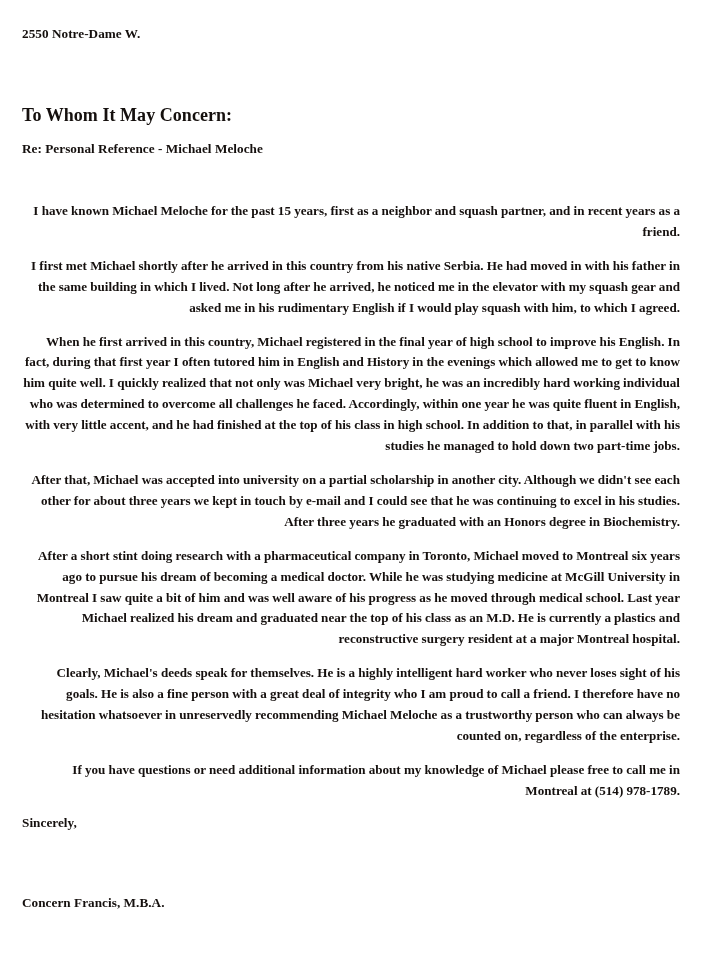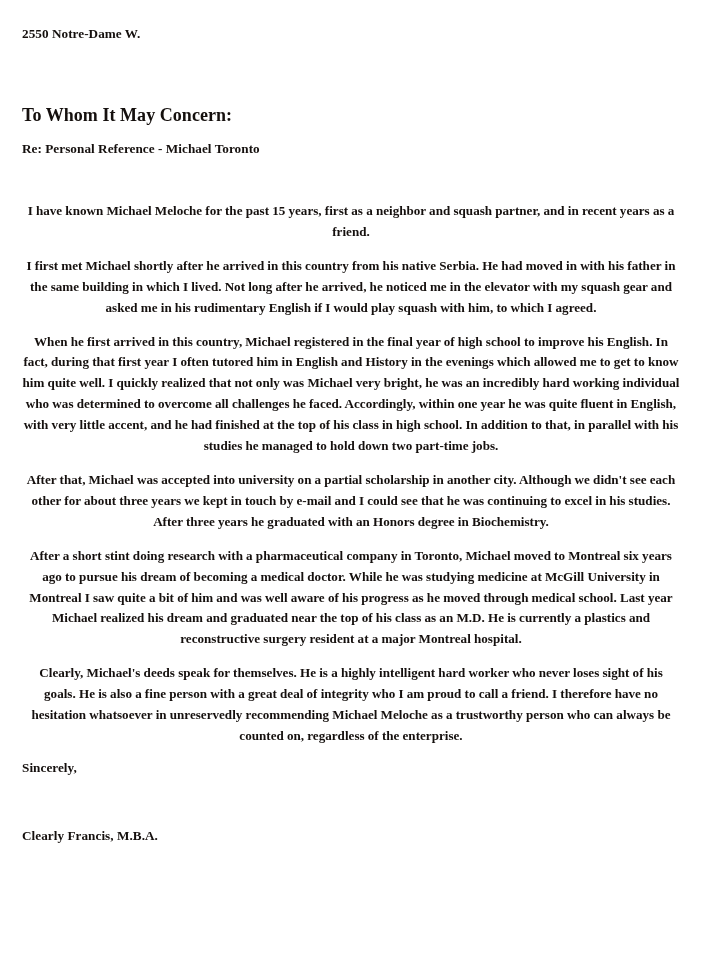--- a/index.html
+++ b/index.html
@@ -50,30 +50,30 @@
     letter-spacing: 0.05px;
     margin: 0 0 0 0;
   }
   .gap-after-subject { height: 44px; }
   .para {
     font-size: 13.1px;
     line-height: 20.9px;
     font-weight: 600;
     letter-spacing: 0.01px;
     margin: 0 0 13px 0;
-    text-align: center;
+    text-align: right;
     word-spacing: -0.1px;
   }
   .para:last-of-type { margin-bottom: 0; }
   .closing {
     font-size: 13.2px;
     line-height: 16px;
     font-weight: 600;
     letter-spacing: 0.05px;
-    margin: 4px 0 0 0;
+    margin: 4px 0 12px 0;
   }
   .signature-gap { height: 52px; }
   .signer {
     font-size: 13.2px;
     line-height: 16px;
     font-weight: 600;
     letter-spacing: 0.05px;
     margin: 0;
   }
 </style>
@@ -84,37 +84,38 @@
   <div class="letter-body">
 
     <p class="addr-line">2550 Notre-Dame W.</p>
 
 
 
     <div class="gap-after-date"></div>
 
     <p class="salutation">To Whom It May Concern:</p>
 
-    <p class="subject">Re: Personal Reference - Michael Toronto</p>
+    <p class="subject">Re: Personal Reference - Michael Meloche</p>
 
     <div class="gap-after-subject"></div>
 
     <p class="para">I have known Michael Meloche for the past 15 years, first as a neighbor and squash partner, and in recent years as a friend.</p>
 
     <p class="para">I first met Michael shortly after he arrived in this country from his native Serbia. He had moved in with his father in the same building in which I lived. Not long after he arrived, he noticed me in the elevator with my squash gear and asked me in his rudimentary English if I would play squash with him, to which I agreed.</p>
 
     <p class="para">When he first arrived in this country, Michael registered in the final year of high school to improve his English. In fact, during that first year I often tutored him in English and History in the evenings which allowed me to get to know him quite well. I quickly realized that not only was Michael very bright, he was an incredibly hard working individual who was determined to overcome all challenges he faced. Accordingly, within one year he was quite fluent in English, with very little accent, and he had finished at the top of his class in high school. In addition to that, in parallel with his studies he managed to hold down two part-time jobs.</p>
 
     <p class="para">After that, Michael was accepted into university on a partial scholarship in another city. Although we didn't see each other for about three years we kept in touch by e-mail and I could see that he was continuing to excel in his studies. After three years he graduated with an Honors degree in Biochemistry.</p>
 
     <p class="para">After a short stint doing research with a pharmaceutical company in Toronto, Michael moved to Montreal six years ago to pursue his dream of becoming a medical doctor. While he was studying medicine at McGill University in Montreal I saw quite a bit of him and was well aware of his progress as he moved through medical school. Last year Michael realized his dream and graduated near the top of his class as an M.D. He is currently a plastics and reconstructive surgery resident at a major Montreal hospital.</p>
 
     <p class="para">Clearly, Michael's deeds speak for themselves. He is a highly intelligent hard worker who never loses sight of his goals. He is also a fine person with a great deal of integrity who I am proud to call a friend. I therefore have no hesitation whatsoever in unreservedly recommending Michael Meloche as a trustworthy person who can always be counted on, regardless of the enterprise.</p>
 
+    <p class="para">If you have questions or need additional information about my knowledge of Michael please free to call me in Montreal at (514) 978-1789.</p>
 
     <p class="closing">Sincerely,</p>
 
     <div class="signature-gap"></div>
 
-    <p class="signer">Clearly Francis, M.B.A.</p>
+    <p class="signer">Concern Francis, M.B.A.</p>
 
   </div>
 </div>
 
 </body></html>

